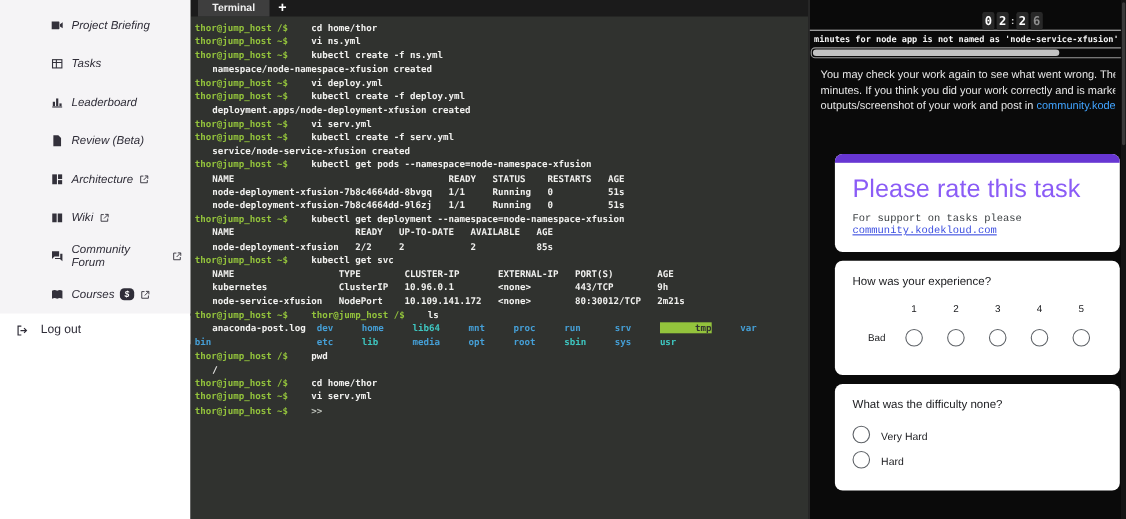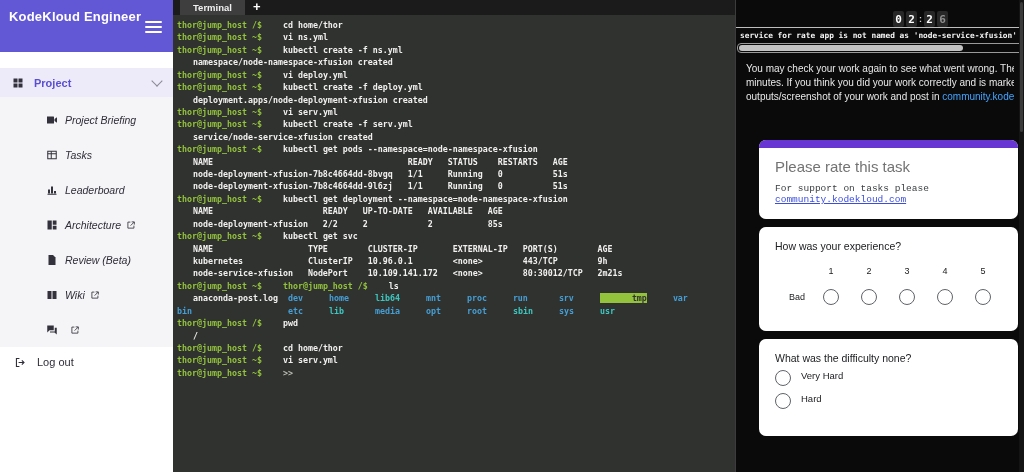--- a/index.html
+++ b/index.html
@@ -47,65 +47,43 @@
   .error-box{border-top:1px solid #bdbdbd;padding:3px 4px 2px;font-family:"DejaVu Sans Mono",monospace;font-size:7.8px;font-weight:bold;white-space:nowrap;overflow:hidden;color:#f5f5f5;}
   .hscroll{margin:1px 1px 0;height:8px;border:1px solid #9a9a9a;border-radius:4px;position:relative;background:#0a0a0a;cursor:pointer;}
   .hscroll-thumb{position:absolute;left:1px;top:1px;bottom:1px;width:79%;background:#c2c2c2;border-radius:3px;}
   .note{margin-top:9px;padding:0 10px;font-size:10px;line-height:14px;color:#e8e8e8;}
   .note-line{white-space:nowrap;overflow:hidden;}
   .note-link{color:var(--note-link-blue,#41a4ff);cursor:pointer;}
   .card{margin:0 6px 0 23px;background:#fff;border-radius:7px;color:#202124;}
   .card-rate{margin-top:36px;overflow:hidden;}
   .card-top{height:8px;background:var(--card-accent,#6736d3);}
   .card-rate-body{padding:10px 16px 14px;}
-  .card-title{font-size:15px;color:#737373;}
+  .card-title{font-size:23px;color:#8b5cf6;}
   .card-sub{margin-top:8px;font-size:9.5px;color:#3c4043;font-family:Liberation Mono, monospace;}
   .card-link{color:var(--card-link-blue,#3b4de0);text-decoration:underline;cursor:pointer;}
   .card-exp{margin-top:8px;padding:13px 16px 26px;}
   .question{font-size:10.5px;color:#202124;}
   .scale{display:flex;margin-top:14px;}
   .scale-low{width:44px;display:flex;align-items:flex-end;padding-left:14px;padding-bottom:3px;font-size:9px;color:#202124;box-sizing:border-box;}
   .scale-cols{display:flex;}
   .scale-col{width:38px;display:flex;flex-direction:column;align-items:center;}
   .scale-num{font-size:9px;color:#202124;}
   .scale-radio{margin-top:13px;width:14px;height:14px;border:1.5px solid #5f6368;border-radius:50%;cursor:pointer;}
   .card-diff{margin-top:8px;padding:13px 16px 20px;}
   .options{margin-top:6px;}
-  .option-row{display:flex;align-items:flex-start;height:23px;cursor:pointer;}
+  .option-row{display:flex;align-items:flex-end;height:23px;cursor:pointer;}
   .option-radio{width:14px;height:14px;border:1.5px solid #5f6368;border-radius:50%;margin-right:10px;flex:0 0 14px;}
   .option-label{font-size:9.5px;color:#202124;}
   .vscroll{position:absolute;right:0;top:0;bottom:0;width:5px;background:#141414;cursor:pointer;}
   .vscroll-thumb{position:absolute;top:2px;right:1px;width:3px;height:130px;background:#3a3a3a;border-radius:2px;}
 </style>
 </head>
 <body>
 
 <aside class="sidebar">
-  <div class="side-header">
-    <div class="side-title">KodeKloud Engineer</div>
-    <div class="hamburger">
-        <i></i>
-        <i></i>
-        <i></i>
-      </div>
-  </div>
-  <div class="project-row">
-    <span class="icon">
-        <svg width="12" height="12" viewBox="0 0 24 24">
-          <g fill="currentColor">
-            <rect x="3" y="3" width="8" height="8"></rect>
-            <rect x="13" y="3" width="8" height="8"></rect>
-            <rect x="3" y="13" width="8" height="8"></rect>
-            <rect x="13" y="13" width="8" height="8"></rect>
-          </g>
-        </svg>
-      </span>
-    <span class="project-label">Project</span>
-    <span class="chevron"></span>
-  </div>
   <nav class="submenu" id="sidebar-menu">
       <div class="side-item">
         <span class="icon">
           <svg width="12" height="12" viewBox="0 0 24 24">
             <g fill="currentColor">
               <path d="M2 5h13a1 1 0 0 1 1 1v12a1 1 0 0 1-1 1H2z"></path>
               <path d="M17 10l5-3.5v11L17 14z"></path>
             </g>
           </svg>
         </span>
@@ -132,50 +110,50 @@
               <rect x="3" y="19.5" width="18" height="2"></rect>
             </g>
           </svg>
         </span>
         <span>Leaderboard</span>
       </div>
       <div class="side-item">
         <span class="icon">
           <svg width="12" height="12" viewBox="0 0 24 24">
             <g fill="currentColor">
+              <path d="M5 2h9l5 5v15H5z"></path>
+            </g>
+          </svg>
+        </span>
+        <span>Review (Beta)</span>
+      </div>
+      <div class="side-item">
+        <span class="icon">
+          <svg width="12" height="12" viewBox="0 0 24 24">
+            <g fill="currentColor">
               <rect x="3" y="3" width="8.5" height="18"></rect>
               <rect x="13.5" y="3" width="7.5" height="8.5"></rect>
               <rect x="13.5" y="13.5" width="7.5" height="7.5"></rect>
             </g>
           </svg>
         </span>
         <span>Architecture</span>
         <span class="icon ext">
           <svg width="10" height="10" viewBox="0 0 24 24">
             <g fill="none" stroke="currentColor" stroke-width="2">
               <path d="M10.5 5H4.5v14.5H19v-6"></path>
               <path d="M13.5 4.5H20V11M19.5 5l-8.5 8.5"></path>
             </g>
           </svg>
         </span>
       </div>
       <div class="side-item">
         <span class="icon">
           <svg width="12" height="12" viewBox="0 0 24 24">
             <g fill="currentColor">
-              <path d="M5 2h9l5 5v15H5z"></path>
-            </g>
-          </svg>
-        </span>
-        <span>Review (Beta)</span>
-      </div>
-      <div class="side-item">
-        <span class="icon">
-          <svg width="12" height="12" viewBox="0 0 24 24">
-            <g fill="currentColor">
               <path d="M3 4h8v16H3z"></path>
               <path d="M13 4h8v16h-8z"></path>
             </g>
           </svg>
         </span>
         <span>Wiki</span>
         <span class="icon ext">
           <svg width="10" height="10" viewBox="0 0 24 24">
             <g fill="none" stroke="currentColor" stroke-width="2">
               <path d="M10.5 5H4.5v14.5H19v-6"></path>
@@ -186,20 +164,40 @@
       </div>
       <div class="side-item">
         <span class="icon">
           <svg width="12" height="12" viewBox="0 0 24 24">
             <g fill="currentColor">
               <path d="M2.5 3h13v9.5H7L2.5 17z"></path>
               <path d="M17.5 7.5h4V21l-4.5-4H8v-2h9.5z"></path>
             </g>
           </svg>
         </span>
+        <span>Community Forum</span>
+        <span class="icon ext">
+          <svg width="10" height="10" viewBox="0 0 24 24">
+            <g fill="none" stroke="currentColor" stroke-width="2">
+              <path d="M10.5 5H4.5v14.5H19v-6"></path>
+              <path d="M13.5 4.5H20V11M19.5 5l-8.5 8.5"></path>
+            </g>
+          </svg>
+        </span>
+      </div>
+      <div class="side-item">
+        <span class="icon">
+          <svg width="12" height="12" viewBox="0 0 24 24">
+            <g fill="currentColor">
+              <path d="M2.5 4.5C6 2.8 9 2.8 12 4.8c3-2 6-2 9.5-.3V19c-3.5-1.7-6.5-1.7-9.5.3-3-2-6-2-9.5-.3z"></path>
+            </g>
+          </svg>
+        </span>
+        <span>Courses</span>
+        <span class="badge-dollar">$</span>
         <span class="icon ext">
           <svg width="10" height="10" viewBox="0 0 24 24">
             <g fill="none" stroke="currentColor" stroke-width="2">
               <path d="M10.5 5H4.5v14.5H19v-6"></path>
               <path d="M13.5 4.5H20V11M19.5 5l-8.5 8.5"></path>
             </g>
           </svg>
         </span>
       </div>
     </nav>
@@ -225,21 +223,21 @@
 </section>
 
 <section class="status">
   <div class="timer" id="timer">
       <span class="digit">0</span>
       <span class="digit">2</span>
       <span class="colon">:</span>
       <span class="digit">2</span>
       <span class="digit">6</span>
     </div>
-  <div class="error-box">service for rate app is not named as 'node-service-xfusion'</div>
+  <div class="error-box">minutes for node app is not named as 'node-service-xfusion'</div>
   <div class="hscroll">
     <div class="hscroll-thumb"></div>
   </div>
   <div class="note">
     <div class="note-line">You may check your work again to see what went wrong. The environment exp</div>
     <div class="note-line">minutes. If you think you did your work correctly and is marked failed, please t</div>
     <div class="note-line"><span>outputs/screenshot of your work and post in </span><span class="note-link">community.kodekloud.com</span></div>
   </div>
 
   <div class="card card-rate">

